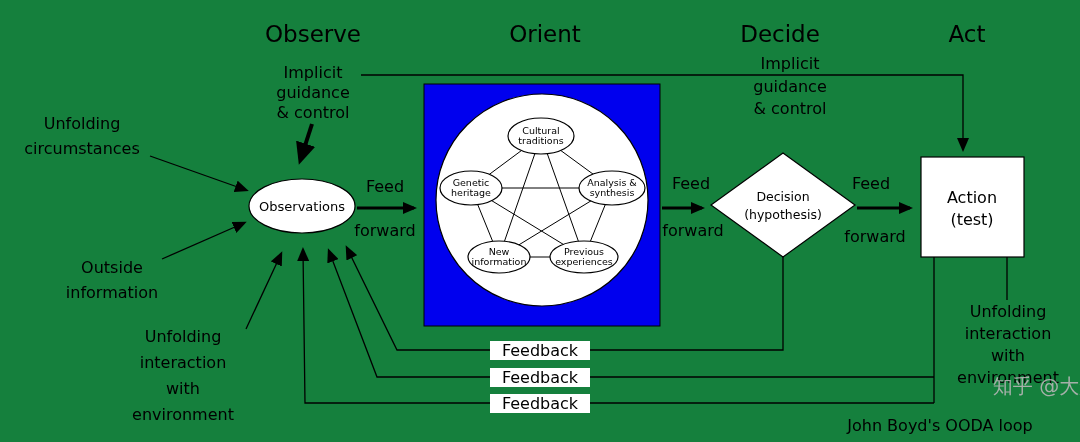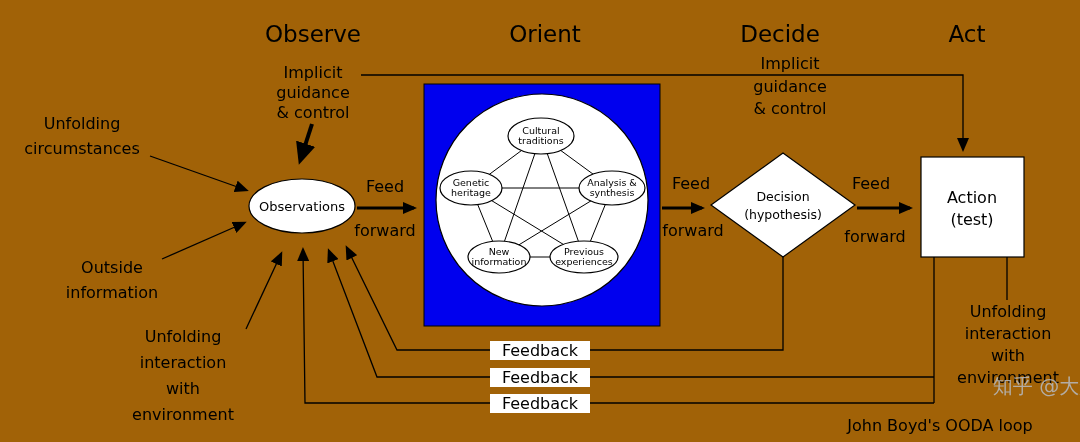--- a/index.html
+++ b/index.html
@@ -1,16 +1,16 @@
 <!DOCTYPE html>
 <html><head>
 <meta charset="utf-8">
 <style>
   html,body{margin:0;padding:0;background:#fff;}
-  .stage{width:1080px;height:442px;background:#a16207;overflow:hidden;font-family:"DejaVu Sans",sans-serif;}
+  .stage{width:1080px;height:442px;background:#15803d;overflow:hidden;font-family:"DejaVu Sans",sans-serif;}
   svg{display:block;}
   svg text{font-family:"DejaVu Sans",sans-serif;fill:#000;text-anchor:middle;}
   .h text{font-size:23px;}
   .t text{font-size:16px;}
   .s text{font-size:9.5px;}
   .dec text{font-size:12.5px;}
   .obs text{font-size:13px;}
   .cap{font-size:16px;}
   .wm{font-size:20px;fill:#b5b5b5;opacity:.9;}
   .ln{stroke:#000;stroke-width:1.3;fill:none;}

